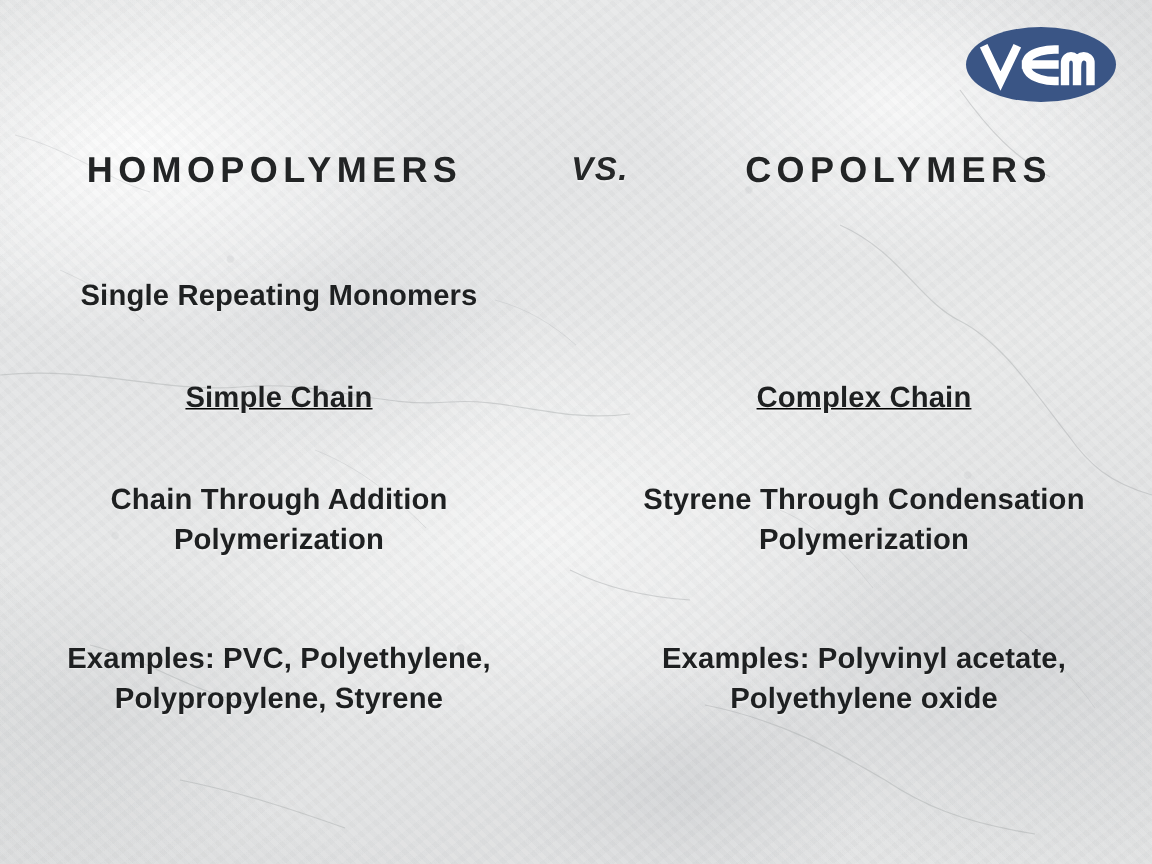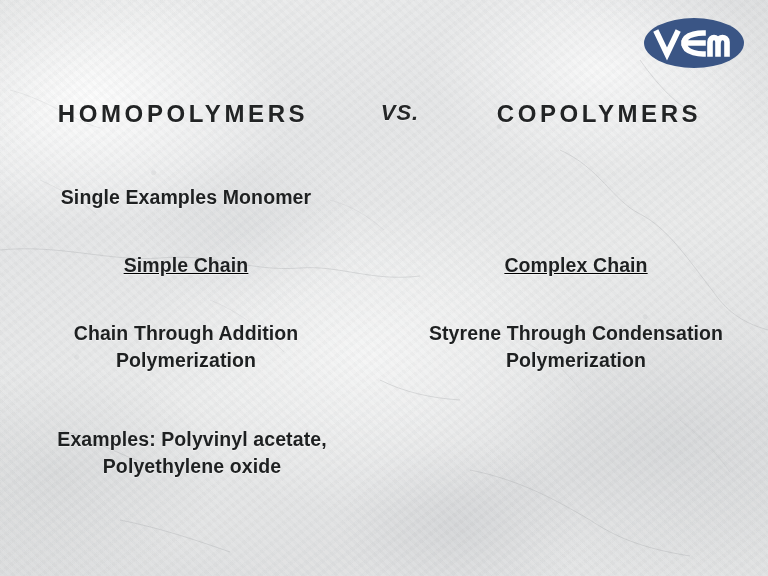--- a/index.html
+++ b/index.html
@@ -143,31 +143,32 @@
 
   <div class="heading-row">
     <div class="heading" id="heading-left">HOMOPOLYMERS</div>
     <div class="heading" id="heading-vs">VS.</div>
     <div class="heading" id="heading-right">COPOLYMERS</div>
   </div>
 
   <div id="rows">
 
     <div class="row row-1">
-      <div class="cell cell-left">Single Examples Monomer</div>
+      <div class="cell cell-left">Single Repeating Monomers</div>
     </div>
 
     <div class="row row-2">
       <div class="cell cell-left">Simple Chain</div>
       <div class="cell cell-right">Complex Chain</div>
     </div>
 
     <div class="row row-3">
       <div class="cell cell-left">Chain Through Addition Polymerization</div>
       <div class="cell cell-right">Styrene Through Condensation Polymerization</div>
     </div>
 
     <div class="row row-4">
+      <div class="cell cell-left">Examples: PVC, Polyethylene, Polypropylene, Styrene</div>
       <div class="cell cell-right">Examples: Polyvinyl acetate, Polyethylene oxide</div>
     </div>
 
   </div>
 </div>
 
 </body></html>

